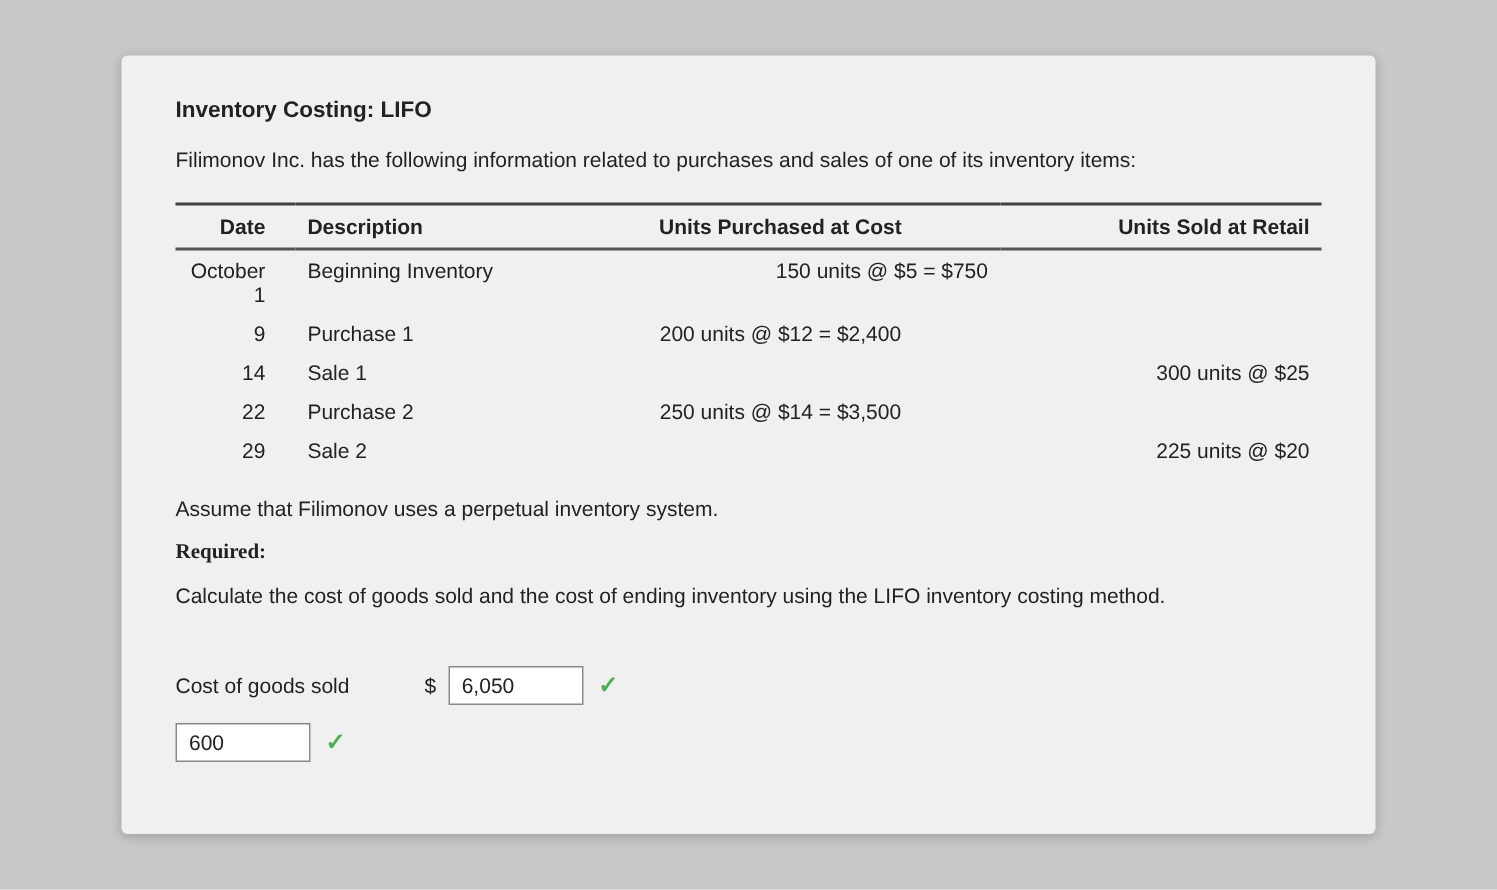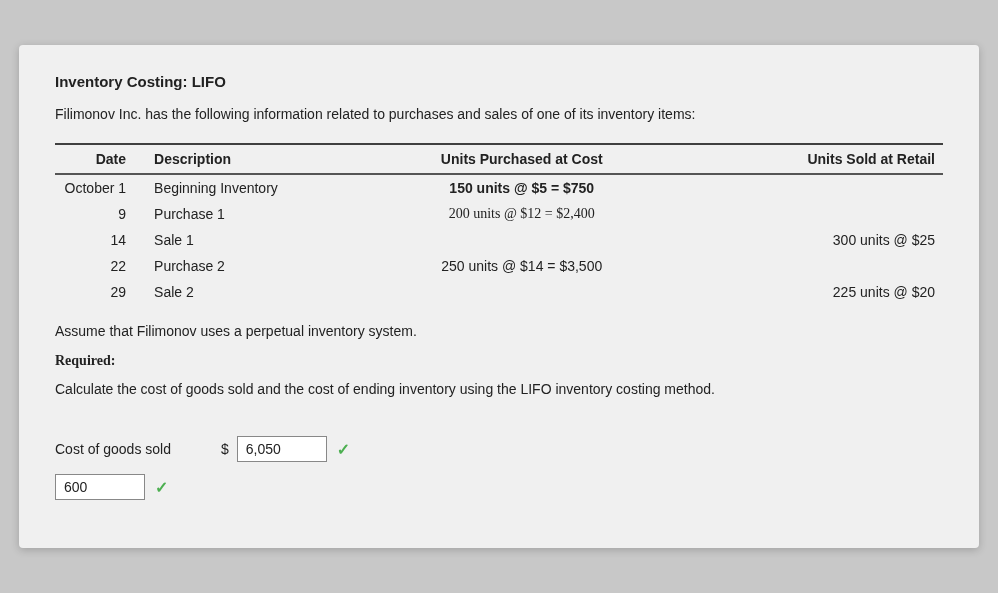--- a/index.html
+++ b/index.html
@@ -6,21 +6,21 @@
     body {
       background: #c8c8c8;
       display: flex;
       justify-content: center;
       align-items: center;
       min-height: 100vh;
       font-family: Arial, sans-serif;
     }
     .card {
       background: #f0f0f0;
-      width: 960px;
+      width: 836px;
       padding: 28px 36px 36px 36px;
       border-radius: 4px;
       box-shadow: 0 2px 8px rgba(0,0,0,0.2);
     }
     .page-title {
       font-size: 15px;
       font-weight: 600;
       color: #222;
       margin-bottom: 14px;
     }
@@ -125,27 +125,27 @@
         <th class="col-date">Date</th>
         <th class="col-desc">Description</th>
         <th class="col-units center">Units Purchased at Cost</th>
         <th class="col-sold right">Units Sold at Retail</th>
       </tr>
     </thead>
     <tbody id="table-body">
     <tr style="border-top: 1px solid rgb(153, 153, 153);">
           <td class="col-date">October 1</td>
           <td class="col-desc">Beginning Inventory</td>
-          <td class="col-units" style="text-align: center; font-weight: bold;">150 units @ $5 = $750</td>
+          <td class="col-units" style="text-align: right;">150 units @ $5 = $750</td>
           <td class="col-sold" style="text-align: right;"></td>
         </tr>
         <tr>
           <td class="col-date">9</td>
           <td class="col-desc">Purchase 1</td>
-          <td class="col-units" style="text-align: center; font-family: Liberation Serif, serif;">200 units @ $12 = $2,400</td>
+          <td class="col-units" style="text-align: center;">200 units @ $12 = $2,400</td>
           <td class="col-sold" style="text-align: right;"></td>
         </tr>
         <tr>
           <td class="col-date">14</td>
           <td class="col-desc">Sale 1</td>
           <td class="col-units" style="text-align: center;"></td>
           <td class="col-sold" style="text-align: right;">300 units @ $25</td>
         </tr>
         <tr>
           <td class="col-date">22</td>

